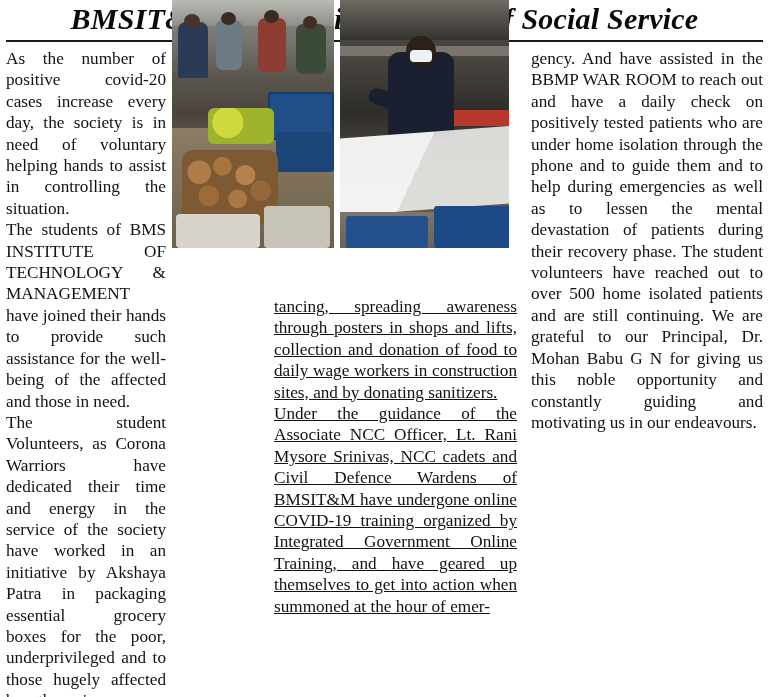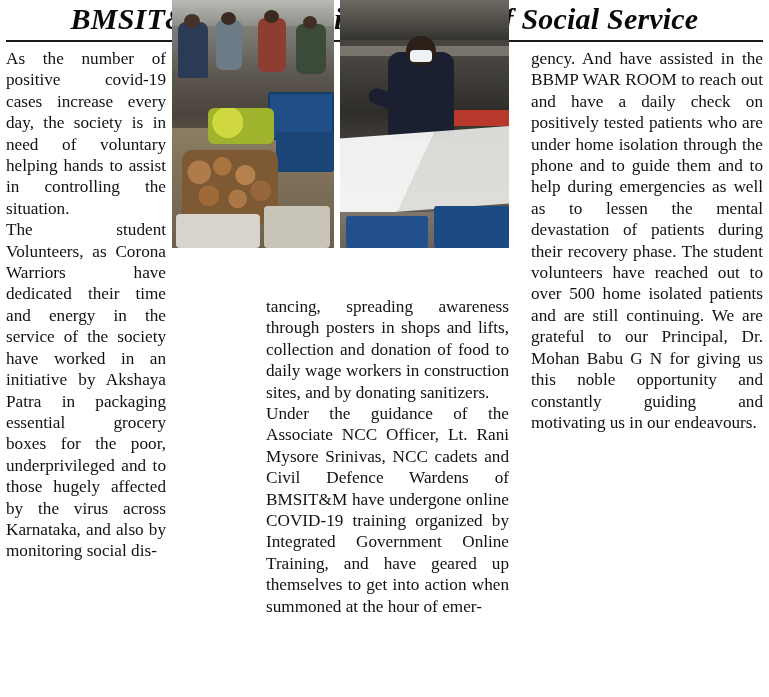--- a/index.html
+++ b/index.html
@@ -51,21 +51,21 @@
     font-size: 17.2px;
     line-height: 21.4px;
     text-align: justify;
     text-justify: inter-word;
     hyphens: manual;
   }
   .col p {
     margin: 0;
   }
   .col1 { left: 0;    width: 160px; }
-  .col2 { left: 260px; width: 243px; }
+  .col2 { left: 268px; width: 243px; text-decoration: underline; }
   .col3 { left: 525px; width: 232px; }
 
   
   .photo-wrap {
     position: absolute;
     left: 172px;
     top: 0px;
     width: 337px;
     height: 248px;
   }
@@ -181,21 +181,22 @@
         <div class="pb-floor"></div>
         <div class="pb-crateblue2"></div>
         <div class="pb-crateblue"></div>
       </div>
     </div>
   </div>
 
   <div class="columns">
 
     <div class="col col1">
-      <p>As the number of positive covid-19 cases increase every day, the society is in need of voluntary helping hands to assist in controlling the situation.</p>
+      <p>As the number of positive covid-20 cases increase every day, the society is in need of voluntary helping hands to assist in controlling the situation.</p>
+      <p>The students of BMS INSTITUTE OF TECHNOLOGY &amp; MANAGEMENT have joined their hands to provide such assistance for the well-being of the affected and those in need.</p>
       <p>The student Volunteers, as Corona Warriors have dedicated their time and energy in the service of the society have worked in an initiative by Akshaya Patra in packaging essential grocery boxes for the poor, underprivileged and to those hugely affected by the virus across Karnataka, and also by monitoring social dis-</p>
     </div>
 
     <div class="col col2" style="top:248px;">
       <p>tancing, spreading awareness through posters in shops and lifts, collection and donation of food to daily wage workers in construction sites, and by donating sanitizers.</p>
       <p>Under the guidance of the Associate NCC Officer, Lt. Rani Mysore Srinivas, NCC cadets and Civil Defence Wardens of BMSIT&amp;M have undergone online COVID-19 training organized by Integrated Government Online Training, and have geared up themselves to get into action when summoned at the hour of emer-</p>
     </div>
 
     <div class="col col3">
       <p>gency. And have assisted in the BBMP WAR ROOM to reach out and have a daily check on  positively tested patients who are under home isolation through the phone and to guide them and to help during emergencies as well as to lessen the mental devastation of patients during their recovery phase. The student volunteers have reached out to over 500 home isolated patients and are still continuing. We are grateful to our Principal, Dr. Mohan Babu G N for giving us this noble opportunity and constantly guiding and motivating us in our endeavours.</p>

